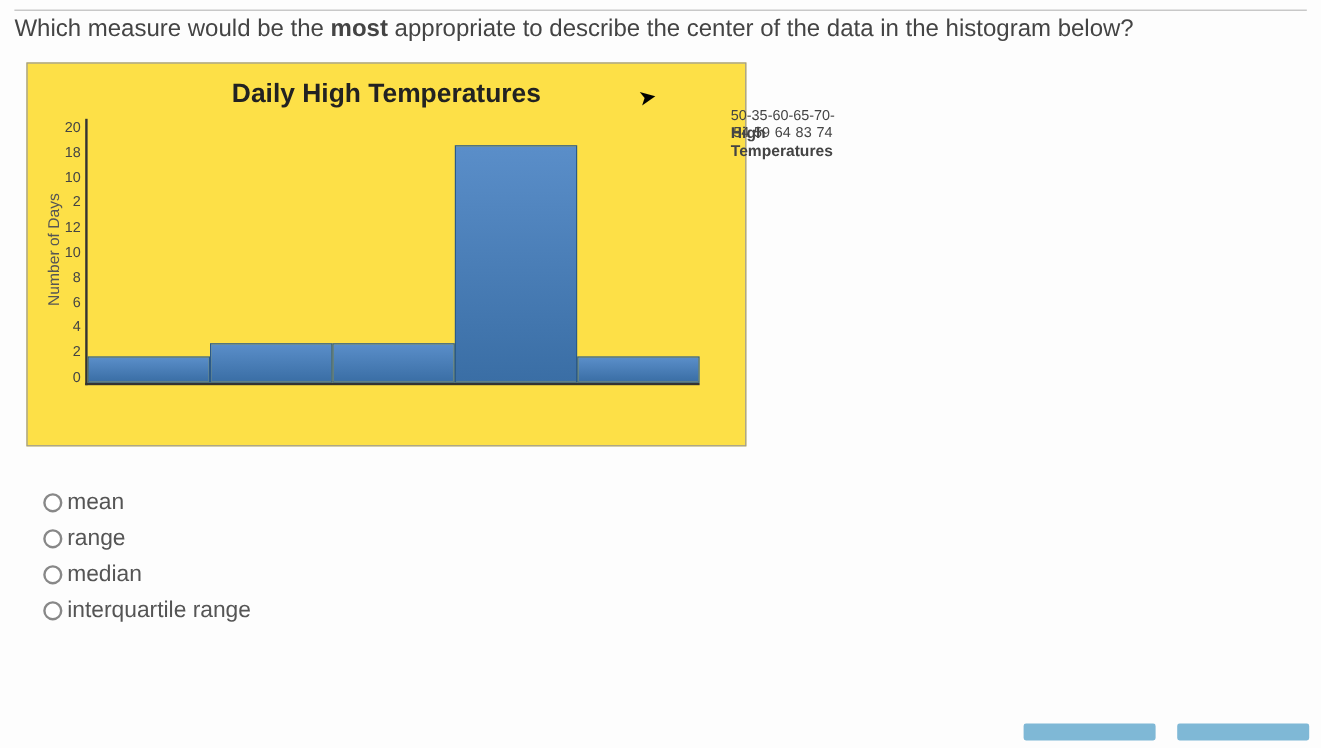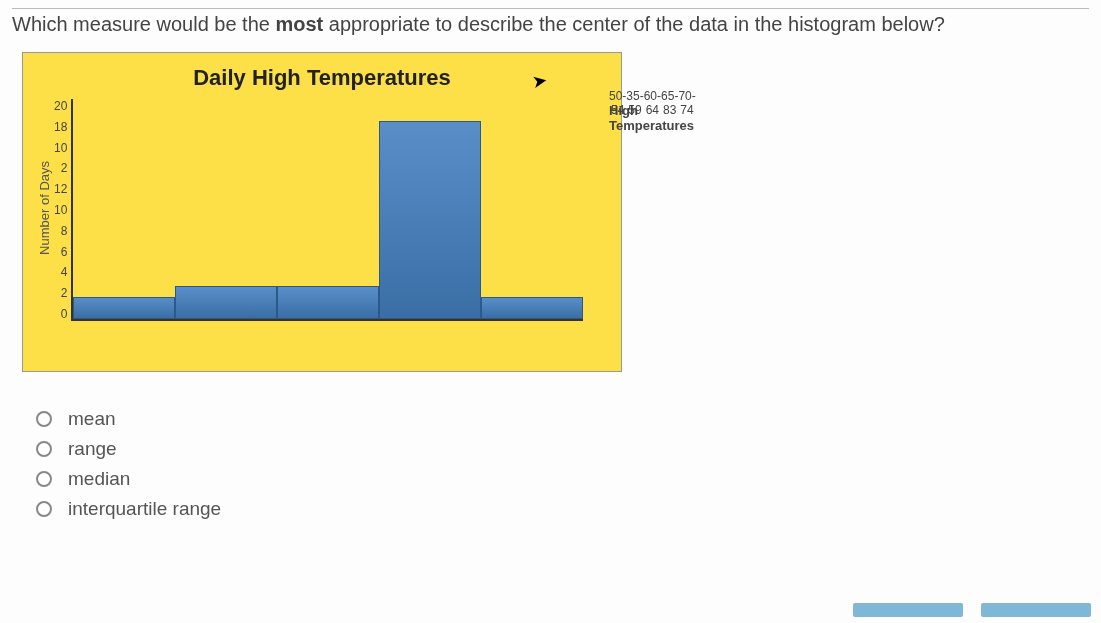--- a/index.html
+++ b/index.html
@@ -104,21 +104,21 @@
     }
     .plot-wrap { flex: 1; position: relative; display: flex; flex-direction: row; }
     .plot-stack { flex: 1; display: flex; }
     .xarea { height: 36px; position: relative; margin-left: 26px; }
     .options {
       margin: 36px 0 0 24px;
     }
     .option {
       display: flex;
       align-items: center;
-      gap: 16px;
+      gap: 4px;
       margin: 8px 0;
       font-size: 19px;
       color: #555;
     }
     .radio {
       width: 16px;
       height: 16px;
       border: 2px solid #888;
       border-radius: 50%;
       background: #fff;

